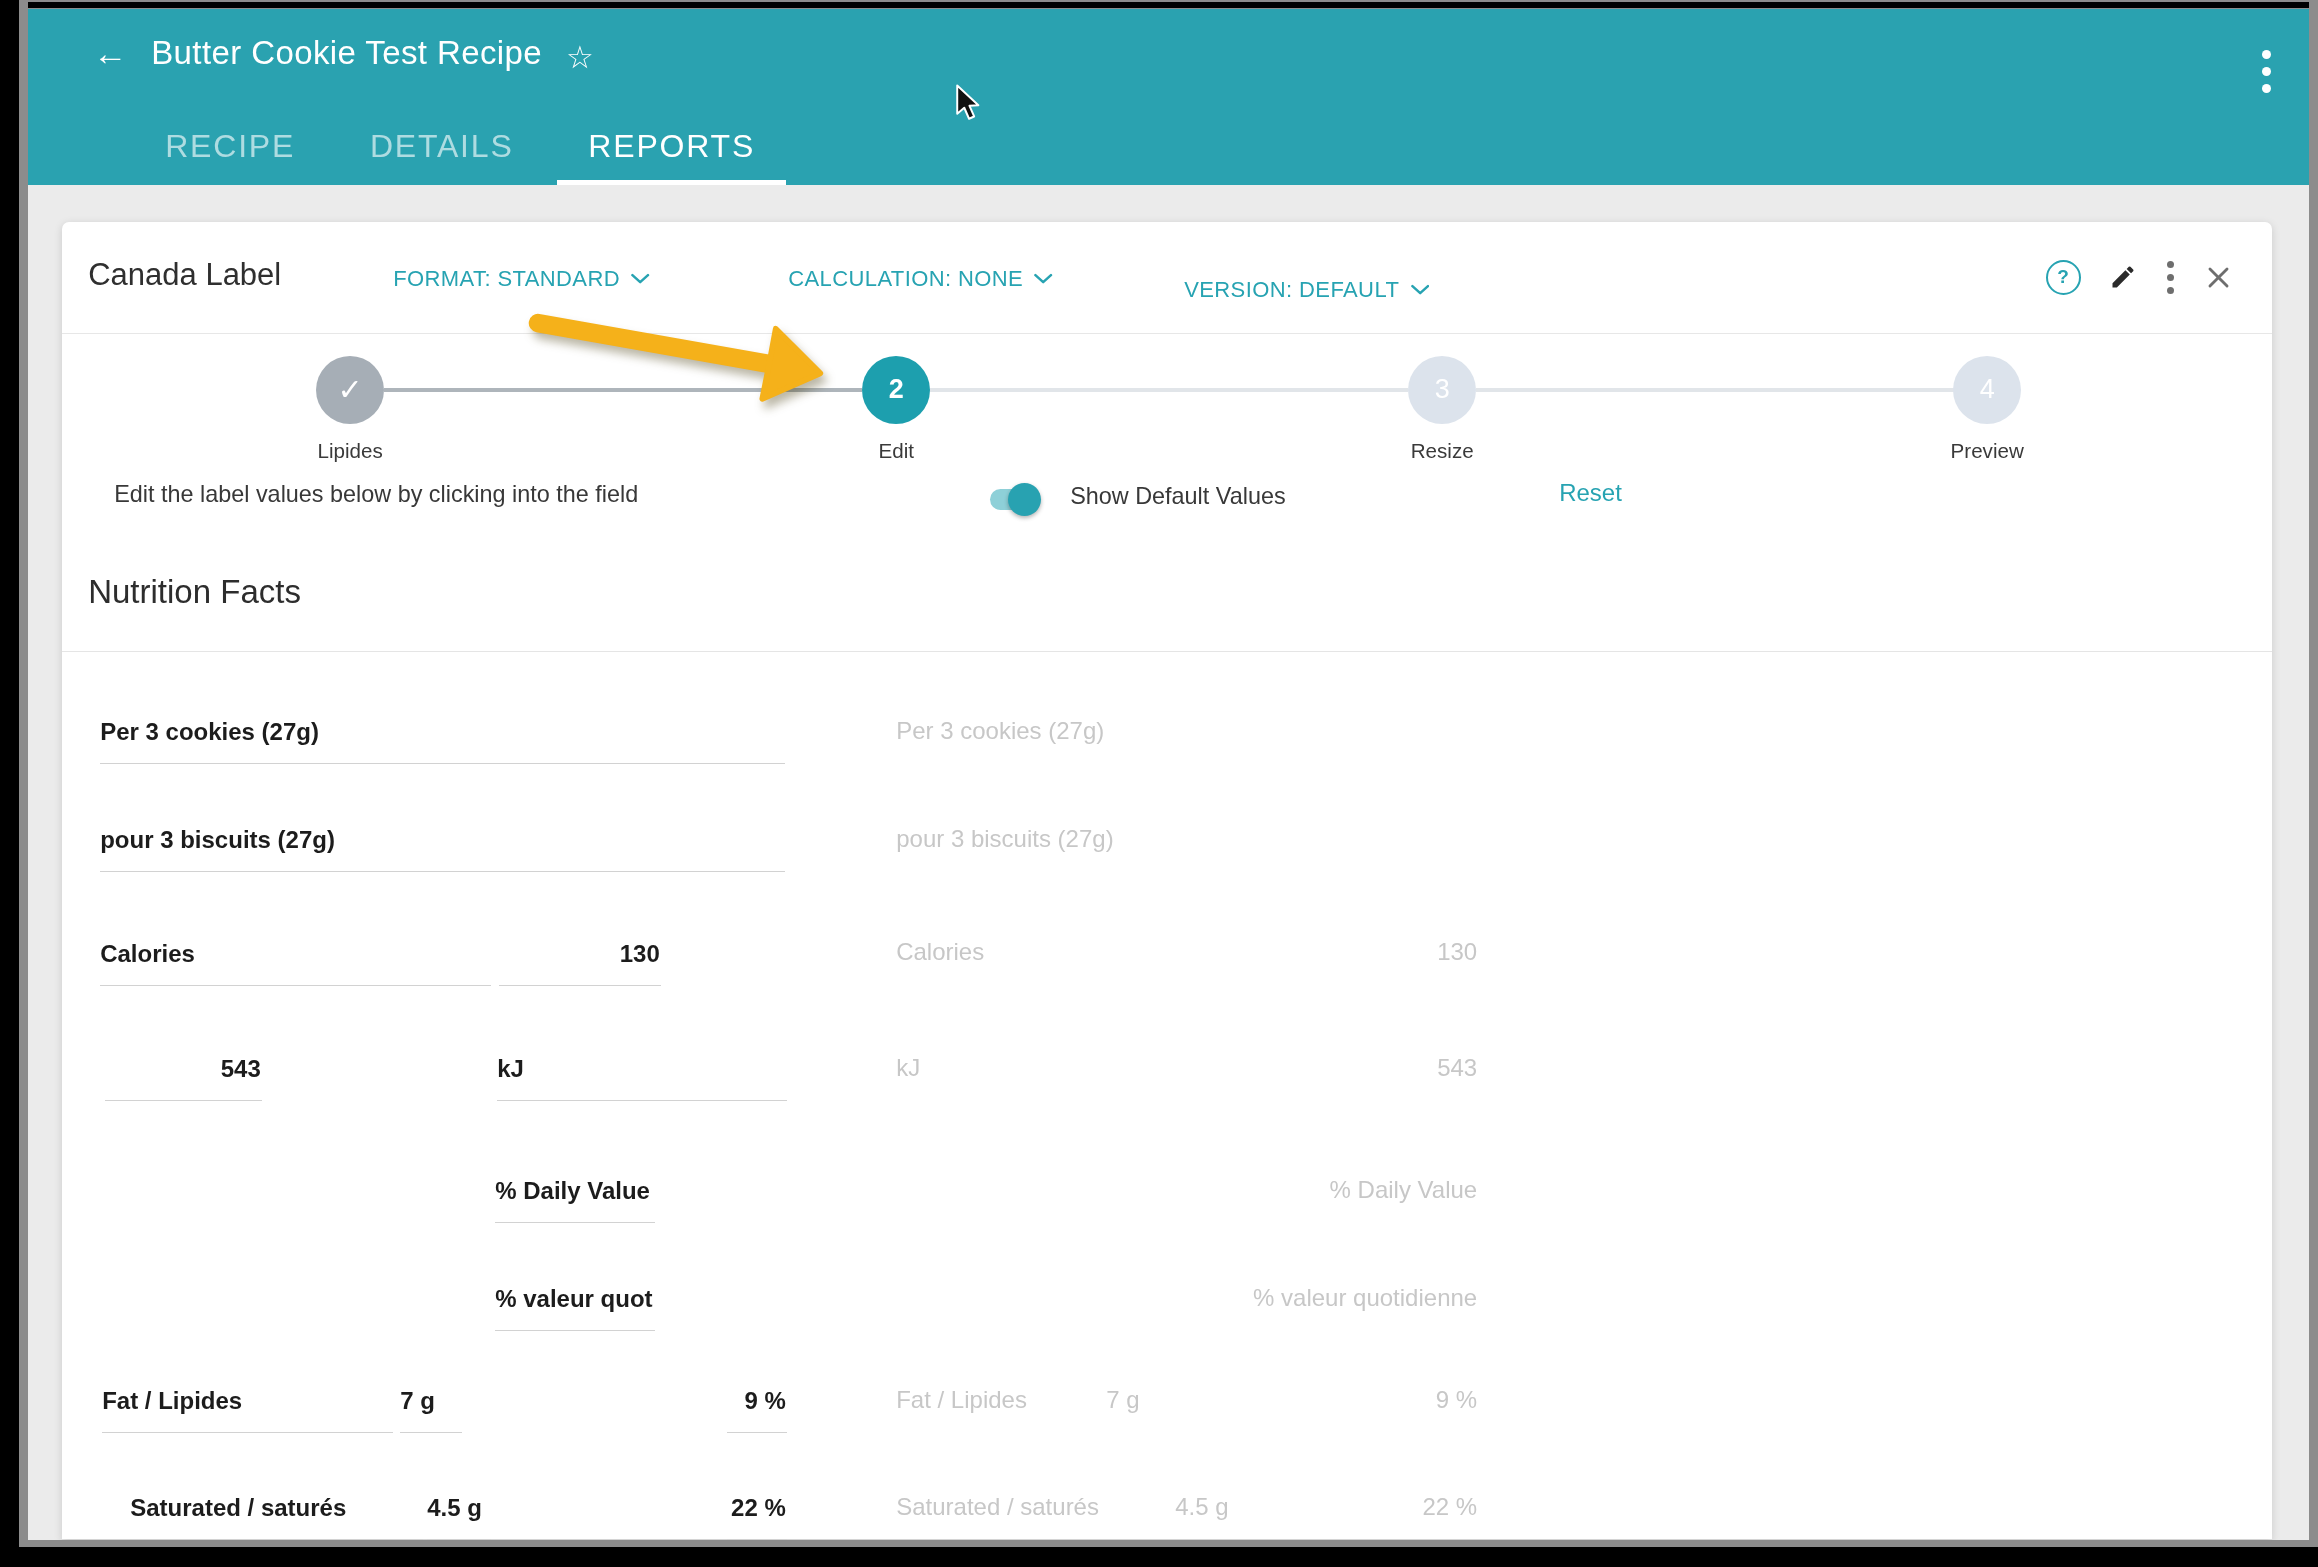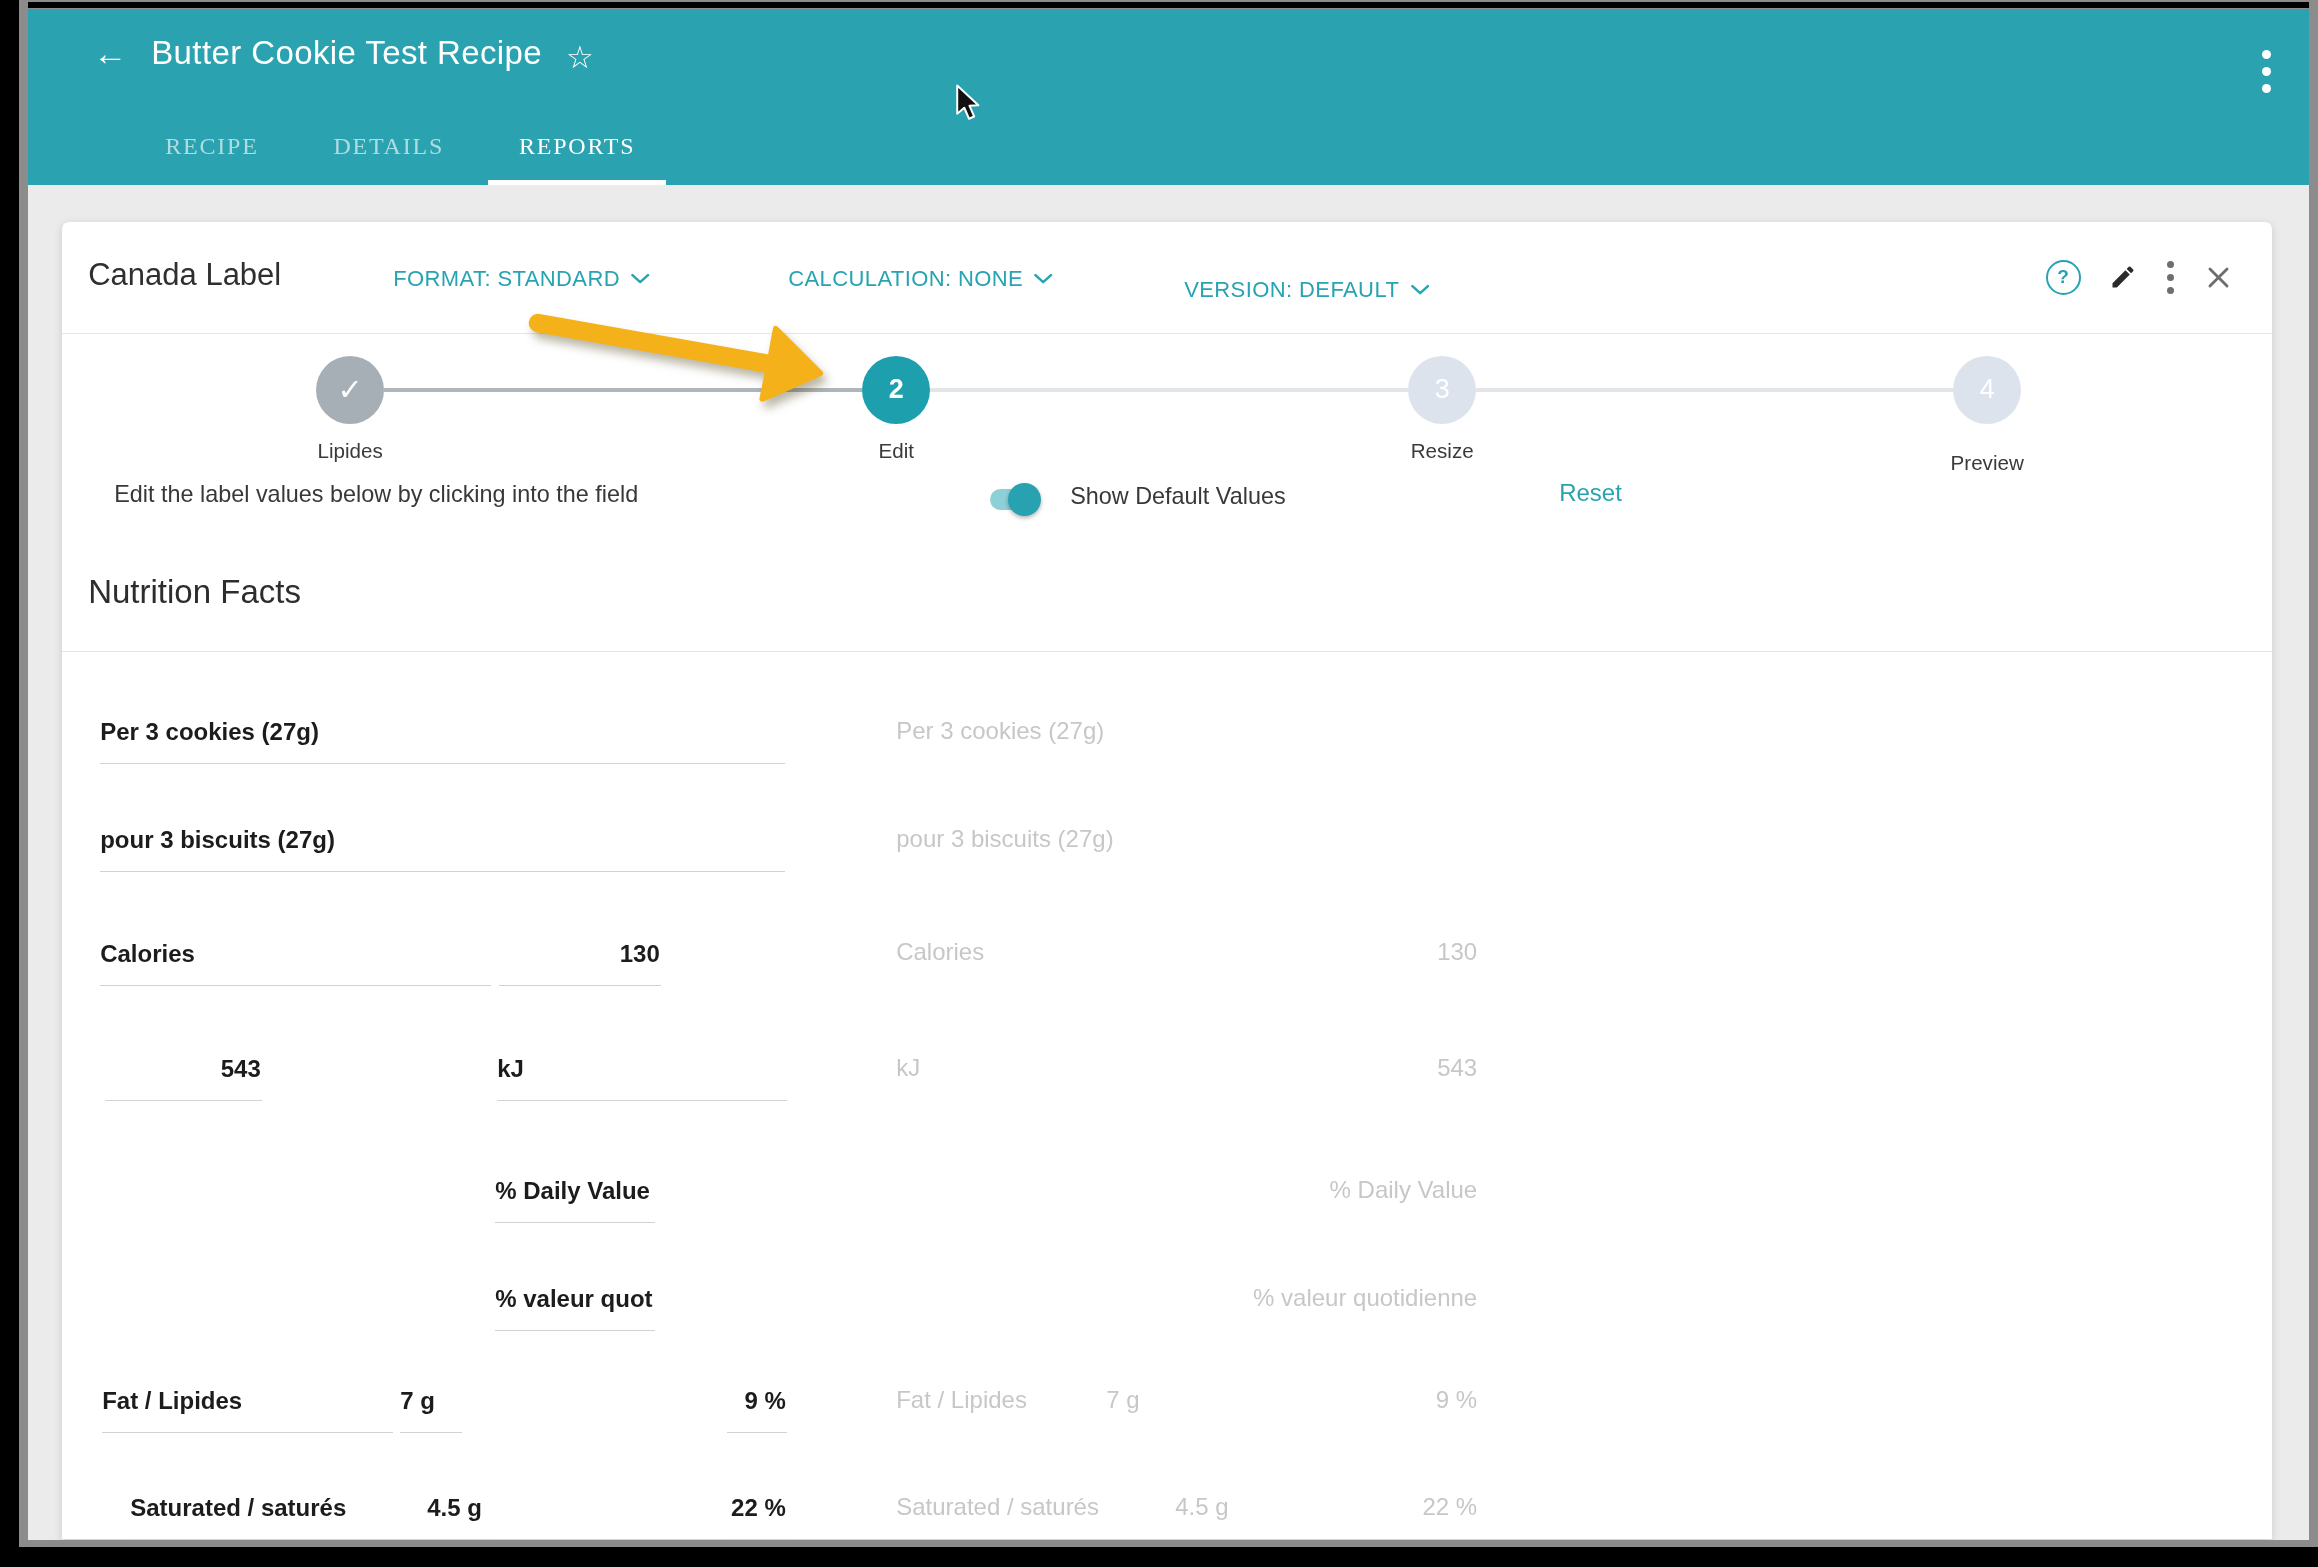--- a/index.html
+++ b/index.html
@@ -38,22 +38,22 @@
   .header-kebab{
     position:absolute;right:34px;top:37px;
     display:flex;flex-direction:column;gap:7.8px;padding:4.3px;cursor:pointer;
   }
   .header-kebab i{width:9.2px;height:9.2px;border-radius:50%;background:#fff;}
   .tabs{
     position:absolute;left:106px;bottom:0;display:flex;gap:12.8px;height:71px;
   }
   .tab{
     display:flex;align-items:center;padding:0 31px;
-    font-size:24px;letter-spacing:1.8px;color:rgba(255,255,255,.62);
-    border-bottom:5px solid transparent;cursor:pointer;font-weight:400;font-family:Liberation Serif, serif;
+    font-size:32px;letter-spacing:1.8px;color:rgba(255,255,255,.62);
+    border-bottom:5px solid transparent;cursor:pointer;font-weight:400;
   }
   .tab.active{color:#fff;border-bottom-color:#fff;}
 
   
   .card{
     position:absolute;left:34px;top:213px;width:2210px;height:1317px;
     background:#fff;border-radius:7px 7px 0 0;
     box-shadow:0 2.1px 8.5px rgba(0,0,0,.14);
   }
   .card-header{
@@ -208,21 +208,21 @@
       <div class="connector todo" style="left:1414px;width:478px;"></div>
 
       <div class="step-circle step-done" style="left:254px;">✓</div>
       <div class="step-circle step-active" style="left:800px;">2</div>
       <div class="step-circle step-todo" style="left:1346px;">3</div>
       <div class="step-circle step-todo" style="left:1891px;">4</div>
 
       <div class="step-label" style="left:203px;">Lipides</div>
       <div class="step-label" style="left:749px;">Edit</div>
       <div class="step-label" style="left:1295px;">Resize</div>
-      <div class="step-label" style="left:1840px;margin-top:12px;">Preview</div>
+      <div class="step-label" style="left:1840px;">Preview</div>
 
       <svg class="promo-arrow" width="368" height="149" viewBox="0 0 520 210">
         <line x1="31" y1="62" x2="359" y2="120" stroke="#f5b11a" stroke-width="26" stroke-linecap="round"></line>
         <polygon points="367,70 430,133 348,169 358,119" fill="#f5b11a" stroke="#f5b11a" stroke-width="8" stroke-linejoin="round"></polygon>
       </svg>
 
       <div class="hint">Edit the label values below by clicking into the field</div>
       <div class="toggle">
         <div class="toggle-thumb"></div>
       </div>

